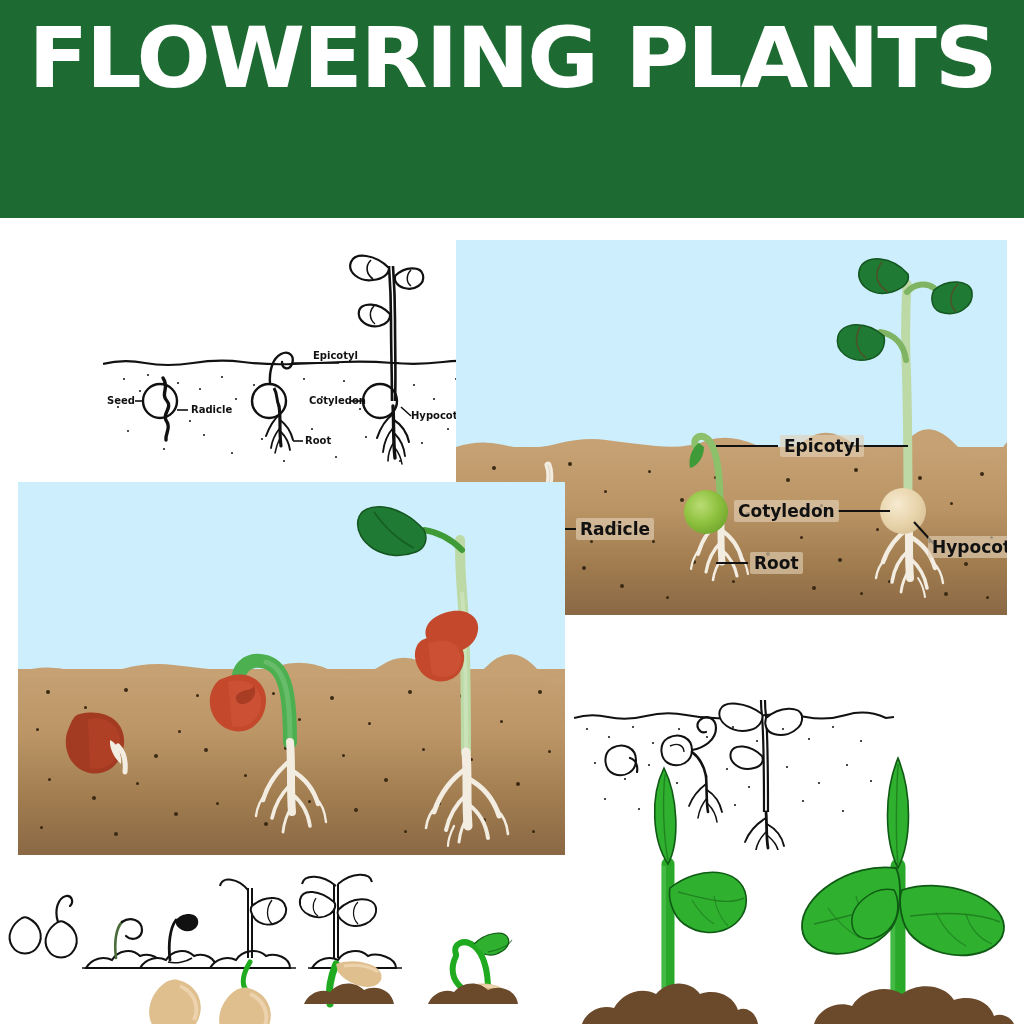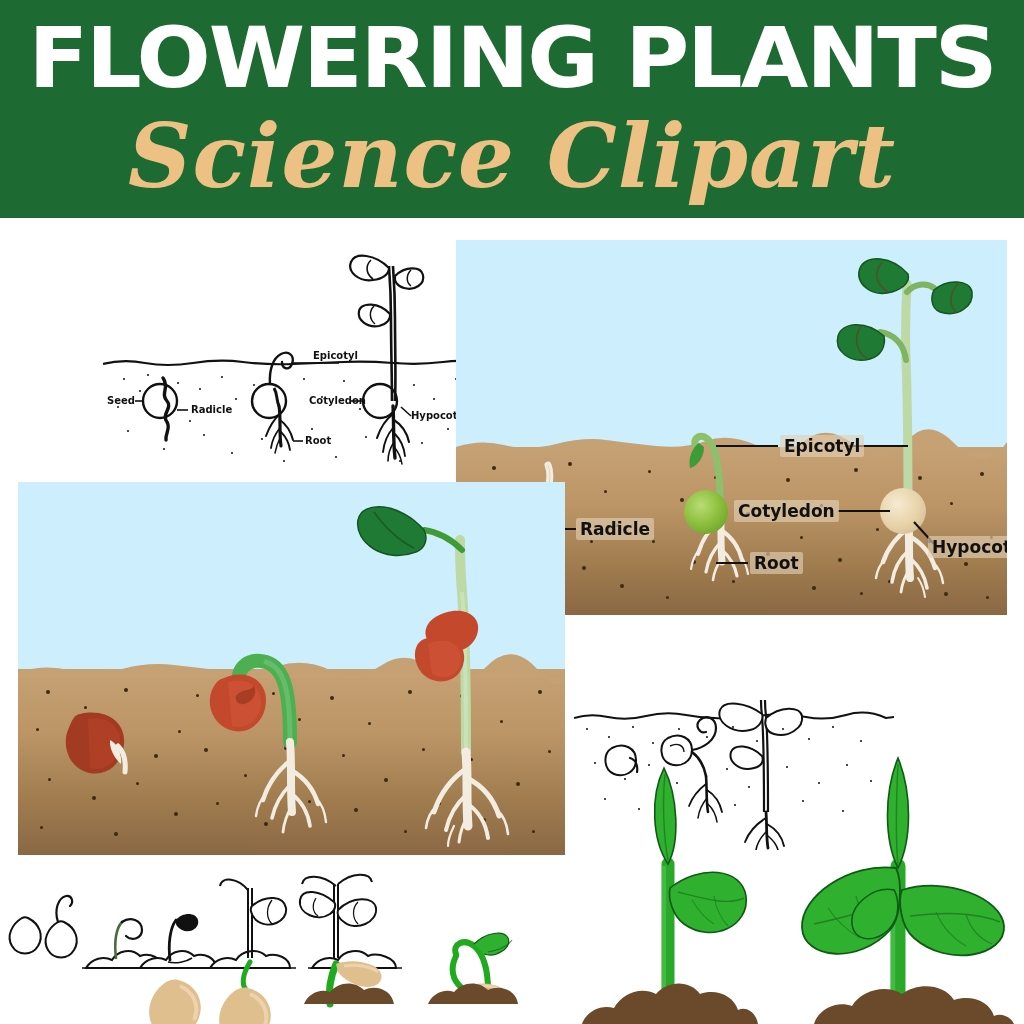--- a/index.html
+++ b/index.html
@@ -64,21 +64,20 @@
   svg{position:absolute;overflow:visible;}
 </style>
 </head>
 <body>
 
 <div id="stage">
 
   <div class="banner">
     <div class="banner-title">FLOWERING PLANTS</div>
   </div>
-  <div class="banner-subtitle">Science Clipart</div>
 
   <div class="panel bw" style="left:103px;top:238px;width:370px;height:232px;background:#fff;">
 
     <svg width="370" height="232">
       <path d="M0,126 Q20,121 42,125 T90,125 T140,124 T190,126 T240,124 T290,125 T340,124 T370,126" fill="none" stroke="#111" stroke-width="2.2"></path>
 
       <circle cx="57" cy="163" r="17" fill="#fff" stroke="#111" stroke-width="2.4"></circle>
       <path d="M60,140 C67,150 57,155 64,163 C70,170 58,176 64,184 C68,190 62,196 63,202" fill="none" stroke="#111" stroke-width="3.4" stroke-linecap="round"></path>
 
       <circle cx="166" cy="163" r="17" fill="#fff" stroke="#111" stroke-width="2.4"></circle>

